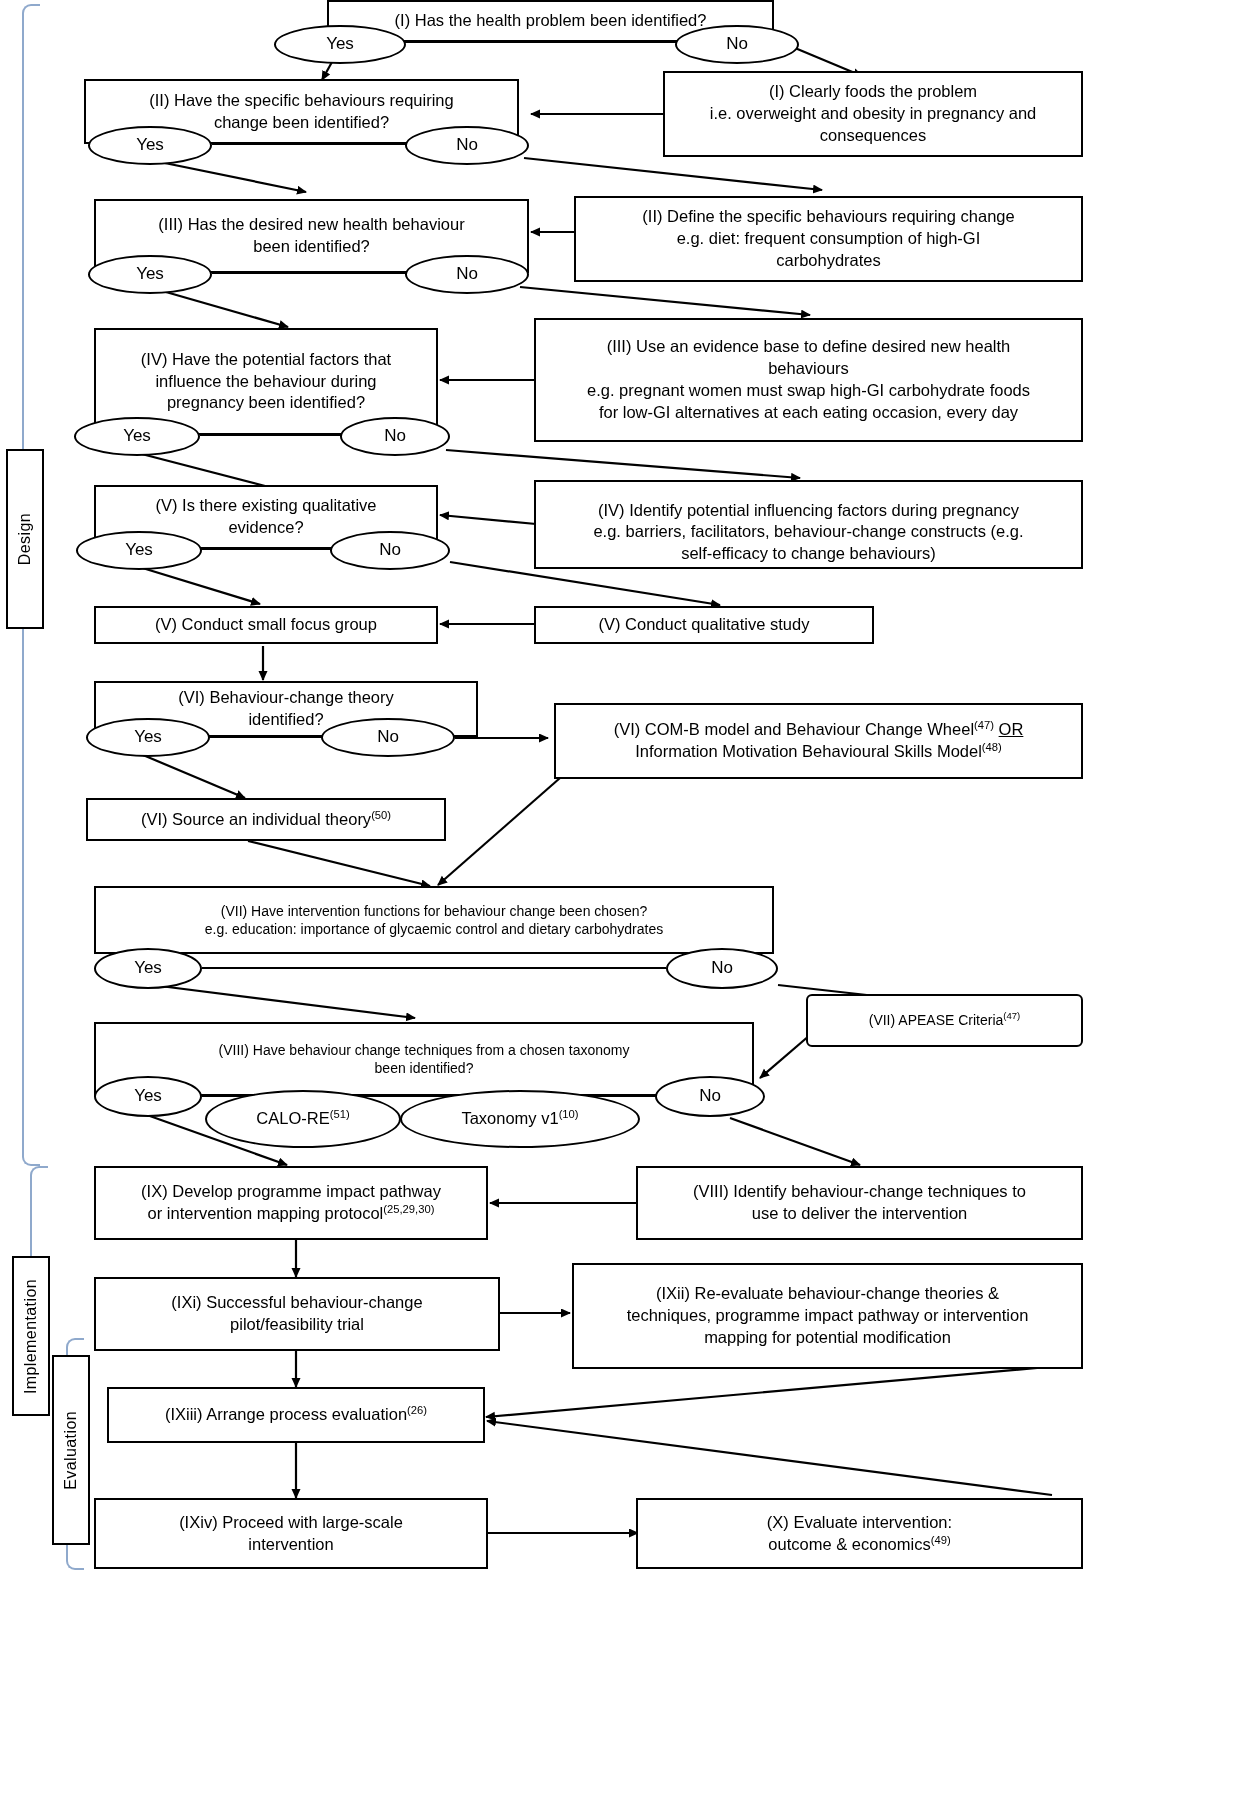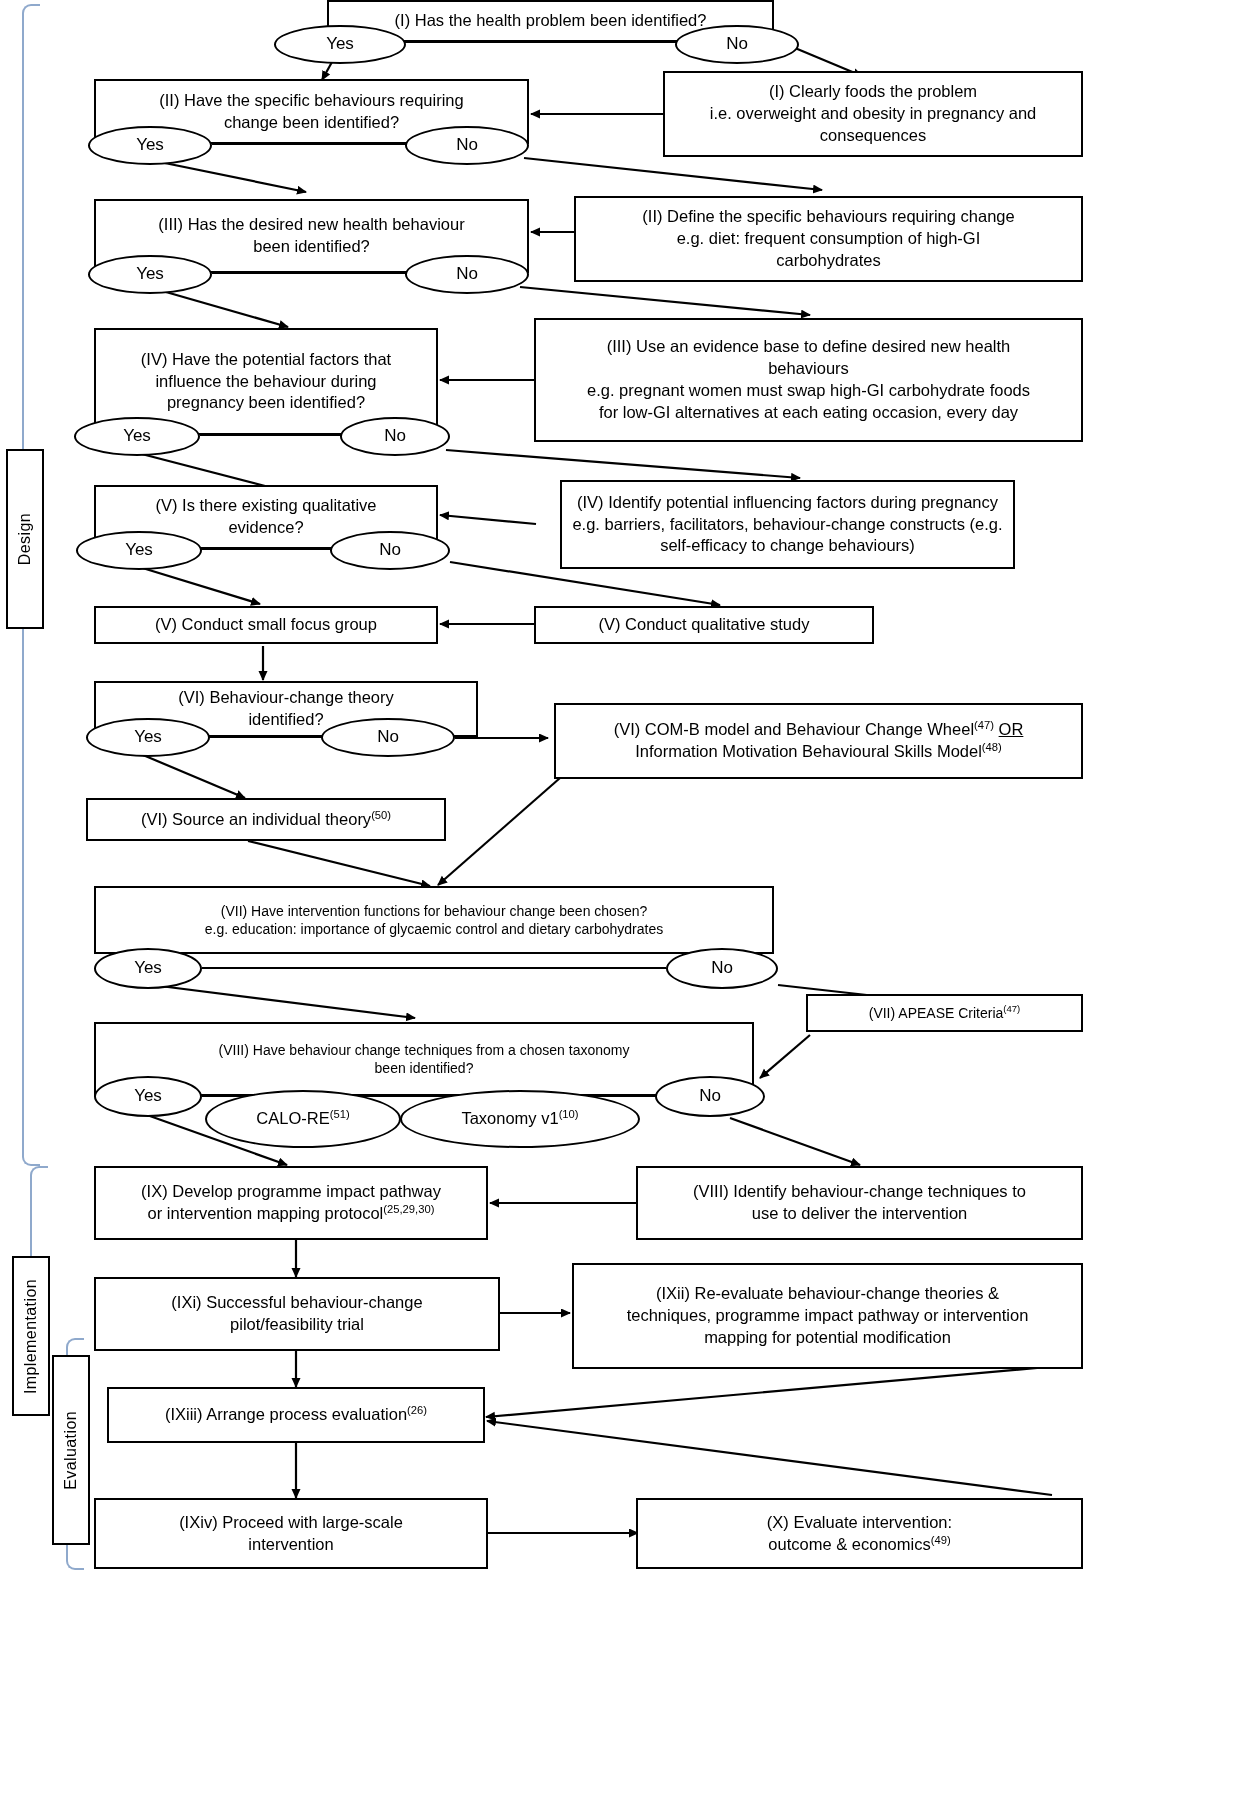--- a/index.html
+++ b/index.html
@@ -196,21 +196,21 @@
   <div class="node fs16" style="left:327px; top:0px;   width:447px; height:42px;">
     <span class="txt">(I) Has the health problem been identified?</span>
   </div>
 
   <div class="node fs16" style="left:663px; top:71px;  width:420px; height:86px;">
     <span class="txt">(I) Clearly foods the problem
 i.e. overweight and obesity in pregnancy and
 consequences</span>
   </div>
 
-  <div class="node fs16" style="left:94px;  top:79px;  width:435px; height:65px;">
+  <div class="node fs16" style="left:84px;  top:79px;  width:435px; height:65px;">
     <span class="txt">(II) Have the specific behaviours requiring
 change been identified?</span>
   </div>
 
   <div class="node fs16" style="left:574px; top:196px; width:509px; height:86px;">
     <span class="txt">(II) Define the specific behaviours requiring change
 e.g. diet: frequent consumption of high-GI
 carbohydrates</span>
   </div>
 
@@ -225,21 +225,21 @@
 e.g. pregnant women must swap high-GI carbohydrate foods
 for low-GI alternatives at each eating occasion, every day</span>
   </div>
 
   <div class="node fs16" style="left:94px;  top:328px; width:344px; height:107px;">
     <span class="txt">(IV) Have the potential factors that
 influence the behaviour during
 pregnancy been identified?</span>
   </div>
 
-  <div class="node fs16" style="left:560px; top:480px; width:455px; height:89px;">
+  <div class="node fs16" style="left:534px; top:480px; width:549px; height:89px;align-items:flex-end;">
     <span class="txt">(IV) Identify potential influencing factors during pregnancy
 e.g. barriers, facilitators, behaviour-change constructs (e.g.
 self-efficacy to change behaviours)</span>
   </div>
 
   <div class="node fs16" style="left:94px;  top:485px; width:344px; height:64px;">
     <span class="txt">(V) Is there existing qualitative
 evidence?</span>
   </div>
 
@@ -262,21 +262,21 @@
 
   <div class="node fs16" style="left:86px;  top:798px; width:360px; height:43px;">
     <span class="txt">(VI) Source an individual theory<sup>(50)</sup></span>
   </div>
 
   <div class="node fs15" style="left:94px;  top:886px; width:680px; height:68px;">
     <span class="txt">(VII) Have intervention functions for behaviour change been chosen?
 e.g. education: importance of glycaemic control and dietary carbohydrates</span>
   </div>
 
-  <div class="node fs15" style="left:806px; top:994px; width:277px; height:38px;">
+  <div class="node fs15" style="left:806px; top:994px; width:277px; height:53px;border-radius:6px;">
     <span class="txt">(VII) APEASE Criteria<sup>(47)</sup></span>
   </div>
 
   <div class="node fs15" style="left:94px;  top:1022px; width:660px; height:74px;">
     <span class="txt">(VIII) Have behaviour change techniques from a chosen taxonomy
 been identified?</span>
   </div>
 
   <div class="node fs16" style="left:636px; top:1166px; width:447px; height:74px;">
     <span class="txt">(VIII) Identify behaviour-change techniques to

